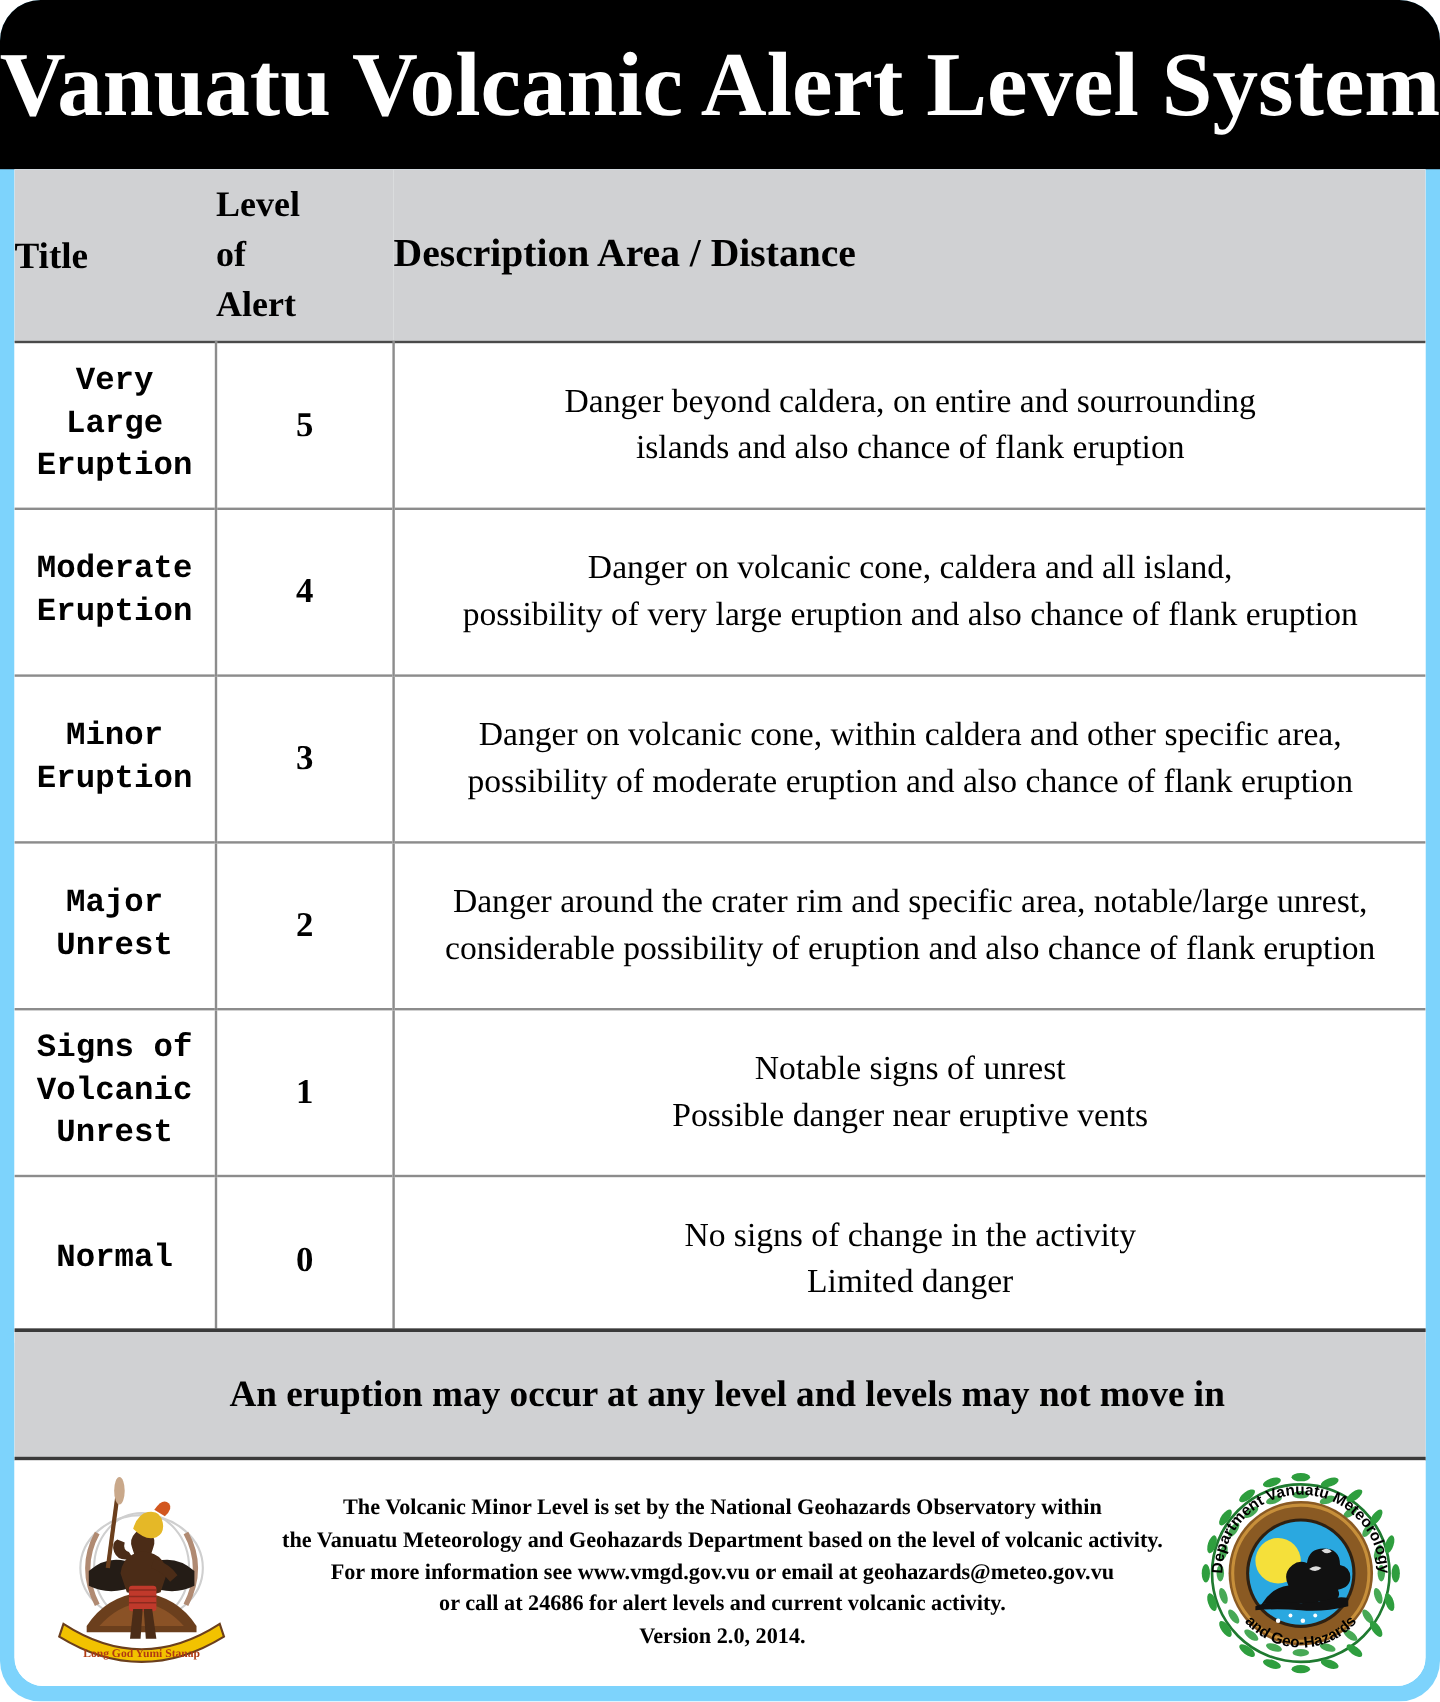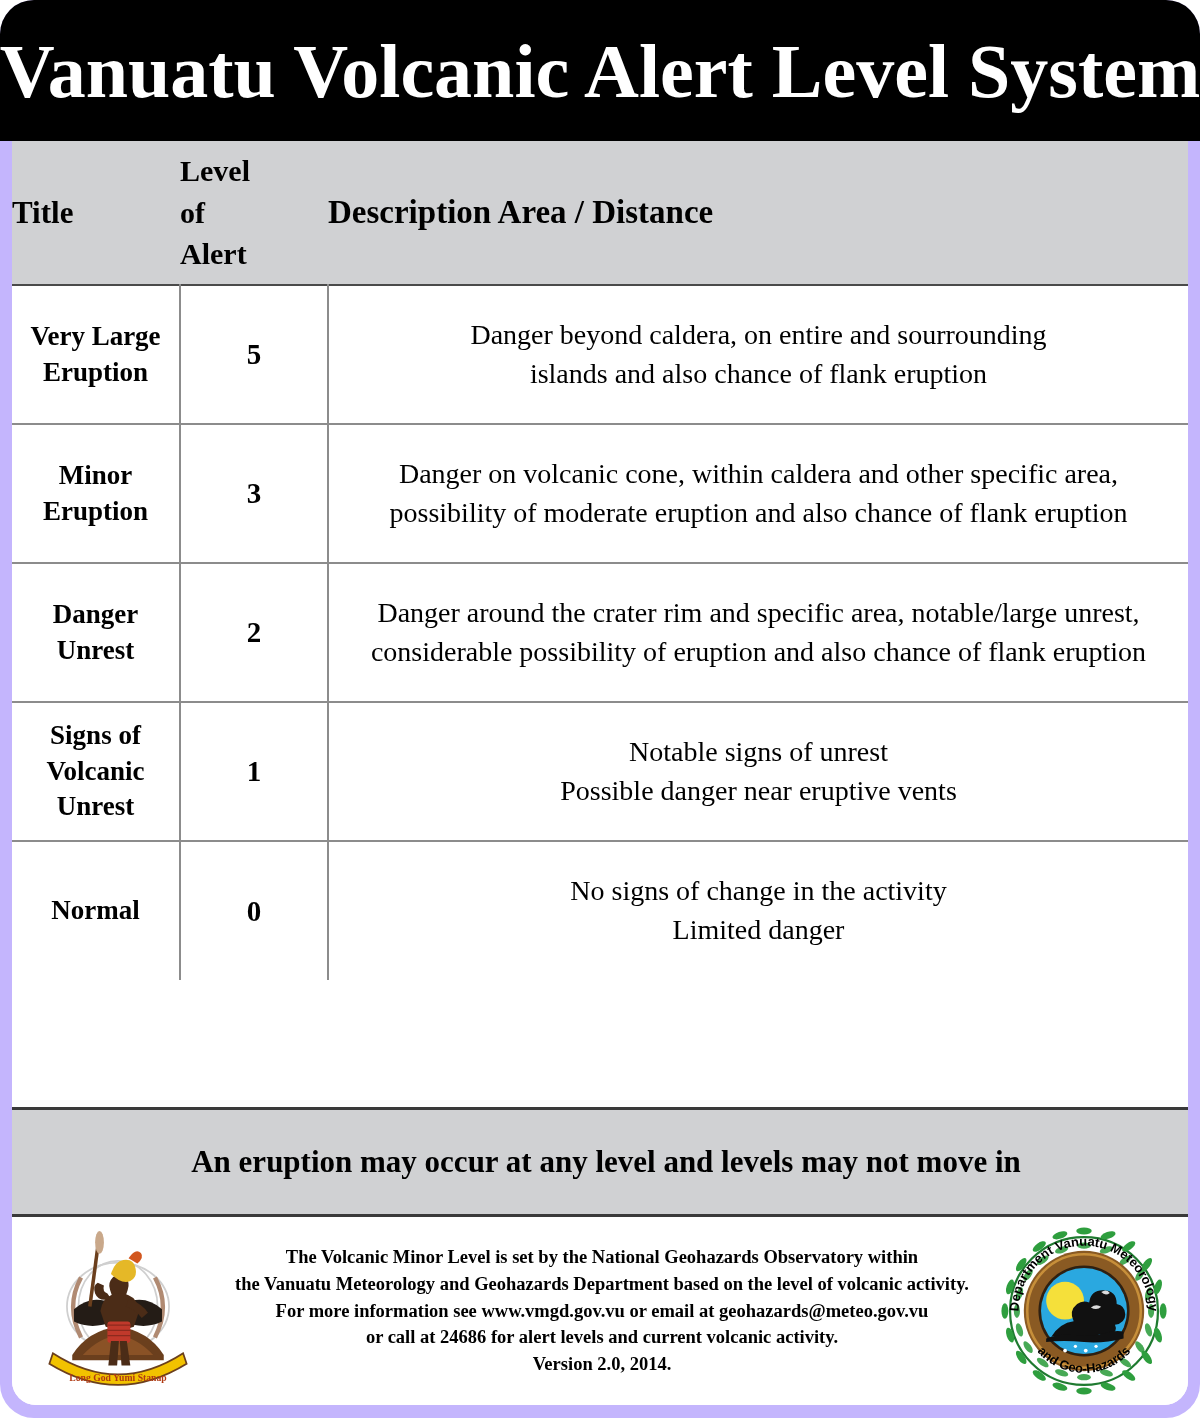--- a/index.html
+++ b/index.html
@@ -10,21 +10,21 @@
   body {
     width: 1200px; height: 1418px;
     font-family: "Liberation Serif", "DejaVu Serif", serif;
     overflow: hidden;
   }
 
   .poster {
     position: relative;
     width: 1200px;
     height: 1418px;
-    background: #c4b5fd;
+    background: #7dd3fc;
     border-radius: 34px;
     overflow: hidden;
   }
 
   
   .title-banner {
     position: absolute;
     left: 0; top: 0;
     width: 1200px;
     height: 141px;
@@ -90,20 +90,21 @@
     color: #000000;
     background: #ffffff;
   }
   .vtable tbody tr td:last-child { border-right: none; }
   .vtable tbody tr:first-child td { border-top: 2px solid #4a4a4a; }
 
   .cell-title {
     font-weight: bold;
     font-size: 27px;
     line-height: 1.32;
+    font-family: Liberation Mono, monospace;
   }
   .cell-level {
     font-weight: bold;
     font-size: 29px;
   }
   .cell-desc {
     font-size: 28px;
     line-height: 1.38;
     padding: 12px 10px !important;
   }
@@ -203,36 +204,47 @@
             <div>Very Large</div>
             <div>Eruption</div>
           </td>
           <td class="cell-level">5</td>
           <td class="cell-desc">
             <div>Danger beyond caldera, on entire and sourrounding</div>
             <div>islands and also chance of flank eruption</div>
           </td>
         </tr>
 
+        <tr>
+          <td class="cell-title">
+            <div>Moderate</div>
+            <div>Eruption</div>
+          </td>
+          <td class="cell-level">4</td>
+          <td class="cell-desc">
+            <div>Danger on volcanic cone, caldera and all island,</div>
+            <div>possibility of very large eruption and also chance of flank eruption</div>
+          </td>
+        </tr>
 
         <tr>
           <td class="cell-title">
             <div>Minor</div>
             <div>Eruption</div>
           </td>
           <td class="cell-level">3</td>
           <td class="cell-desc">
             <div>Danger on volcanic cone, within caldera and other specific area,</div>
             <div>possibility of moderate eruption and also chance of flank eruption</div>
           </td>
         </tr>
 
         <tr>
           <td class="cell-title">
-            <div>Danger</div>
+            <div>Major</div>
             <div>Unrest</div>
           </td>
           <td class="cell-level">2</td>
           <td class="cell-desc">
             <div>Danger around the crater rim and specific area, notable/large unrest,</div>
             <div>considerable possibility of eruption and also chance of flank eruption</div>
           </td>
         </tr>
 
         <tr>

